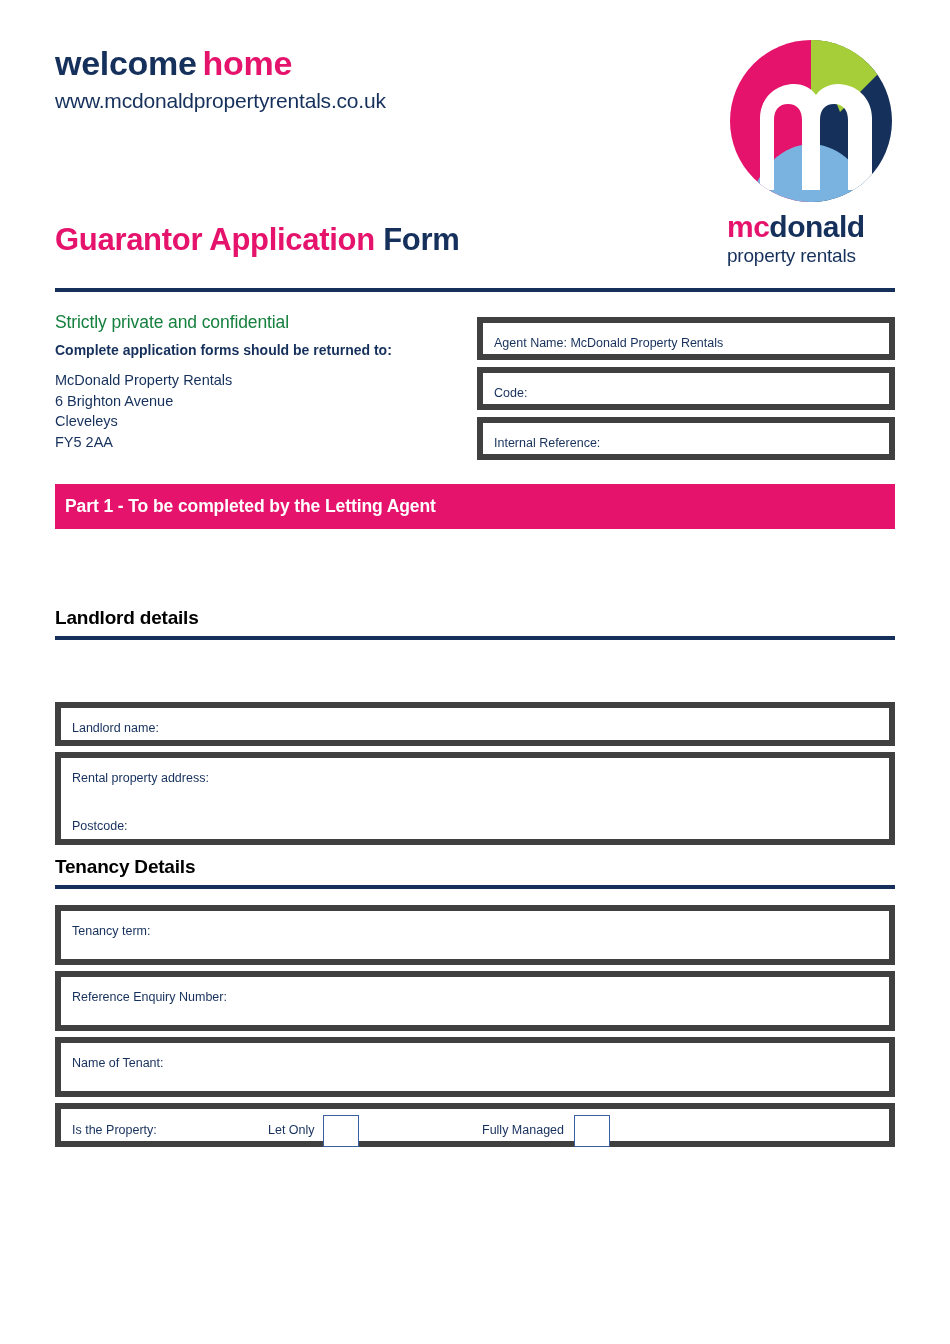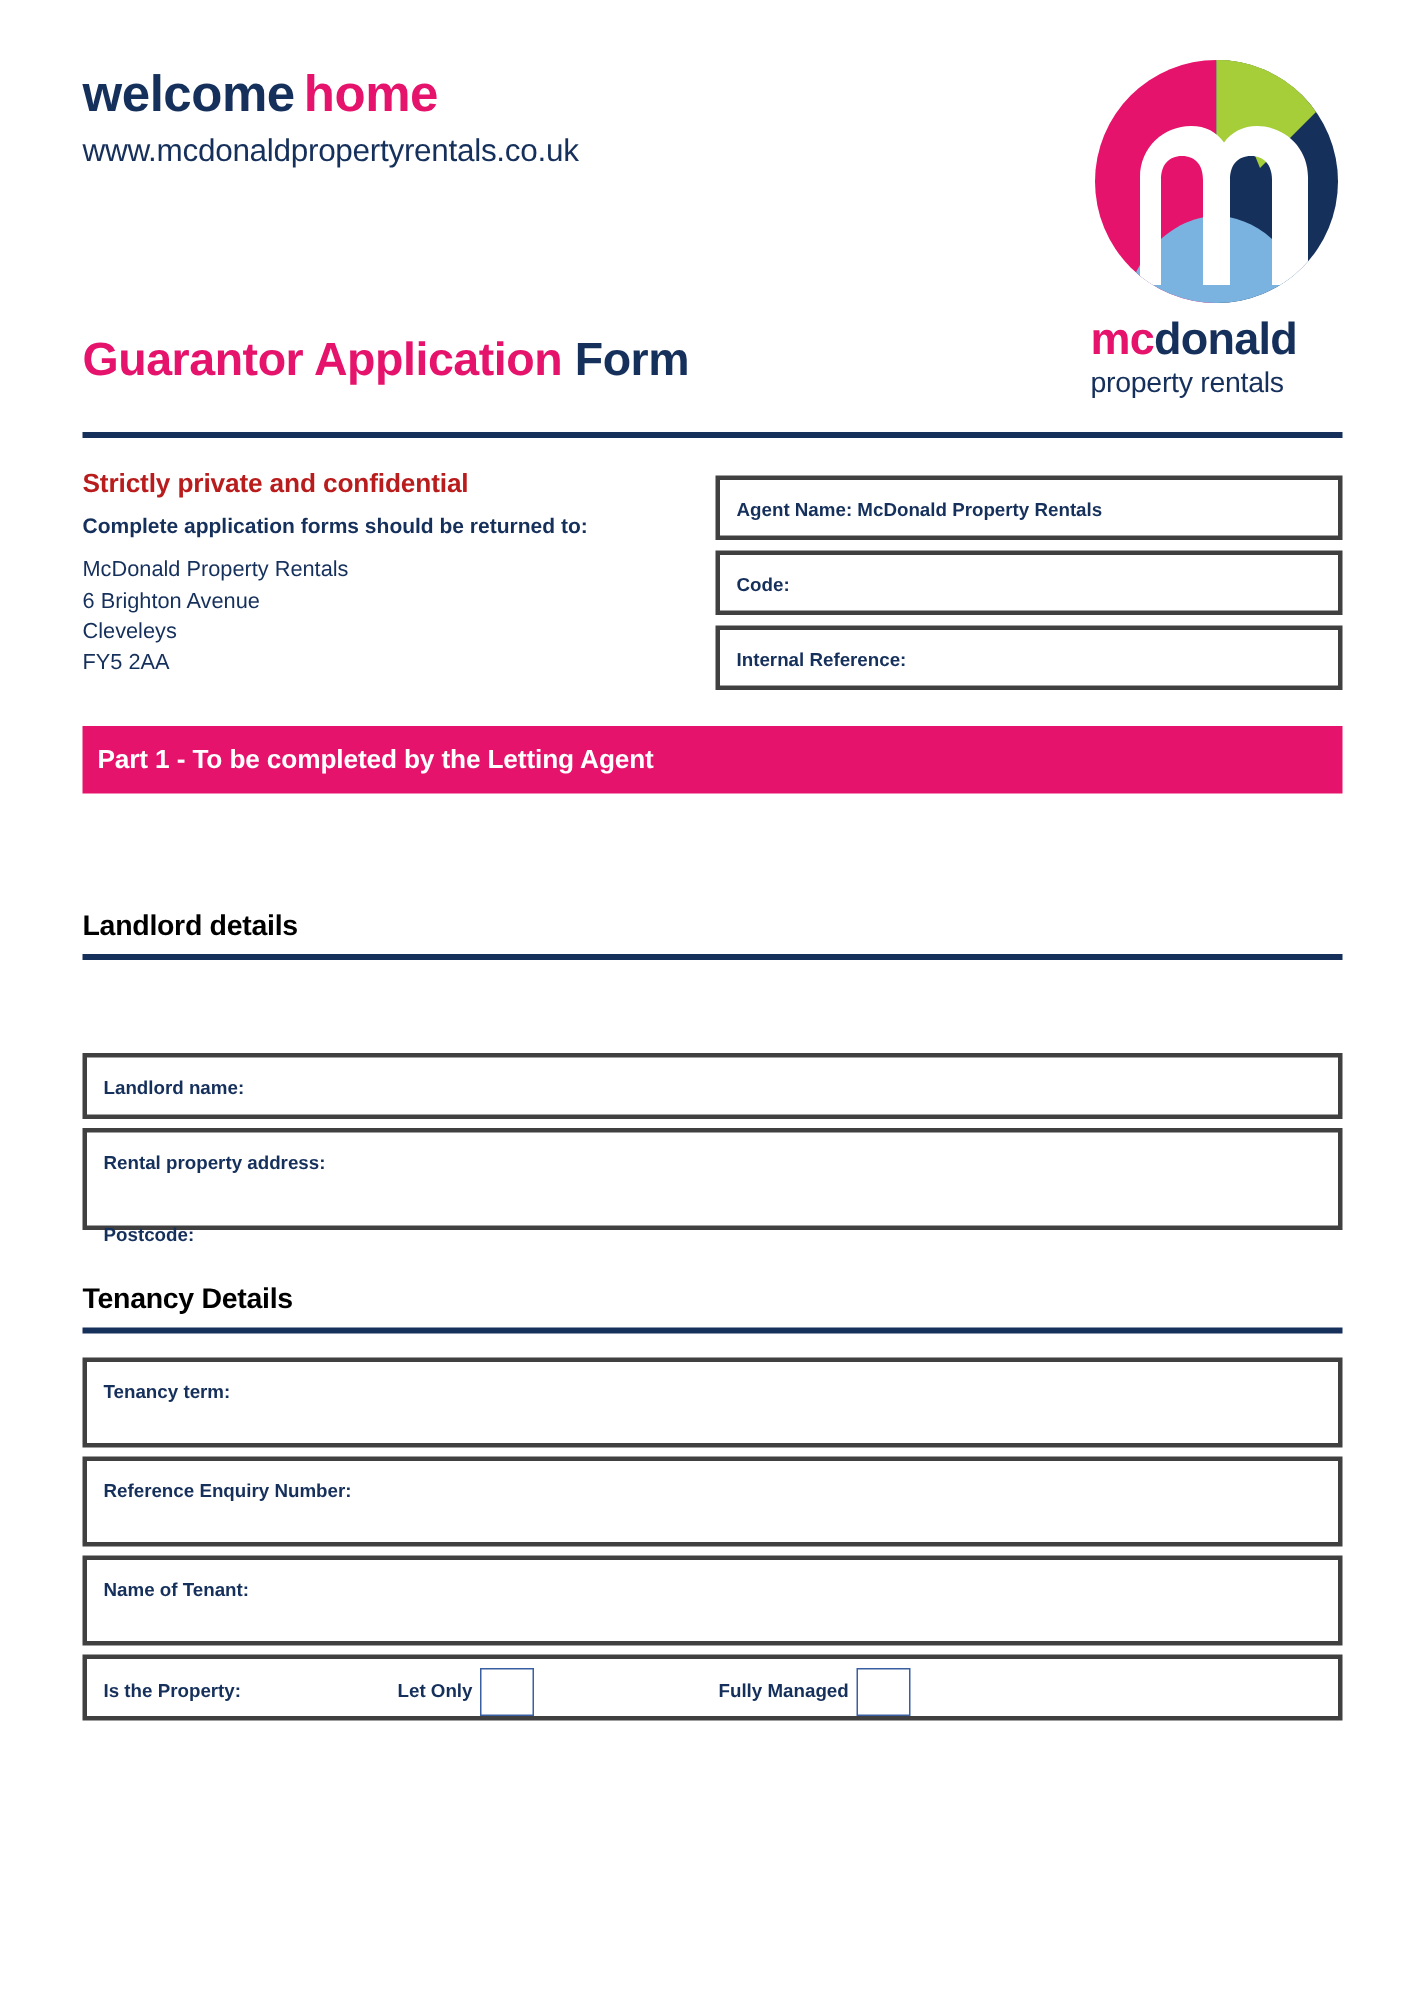--- a/index.html
+++ b/index.html
@@ -100,22 +100,22 @@
 
   
   .conf-block {
     position: absolute;
     left: 55px;
     top: 312px;
     width: 400px;
   }
   .conf-title {
     font-size: 17.5px;
-    font-weight: bold;
-    color: #b91c1c;
+    font-weight: normal;
+    color: #15803d;
     letter-spacing: -0.1px;
   }
   .conf-sub {
     margin-top: 9px;
     font-size: 14px;
     font-weight: bold;
     color: #16305c;
   }
   .conf-address {
     margin-top: 12px;
@@ -125,24 +125,23 @@
   }
 
   
   .agent-boxes {
     position: absolute;
     left: 477px;
     top: 317px;
     width: 418px;
   }
   .field-box {
-    border: 3px solid #404040;
+    border: 6px solid #404040;
     background: #fff;
     position: relative;
-    font-weight: bold;
   }
   .agent-boxes .field-box {
     height: 43px;
     margin-bottom: 7px;
   }
   .field-label {
     position: absolute;
     left: 11px;
     top: 13px;
     font-size: 12.5px;
@@ -193,21 +192,21 @@
 
   
   .landlord-fields {
     position: absolute;
     left: 55px;
     top: 657px;
     width: 840px;
     margin-top: 45px;
   }
   .landlord-fields .field-box { height: 44px; margin-bottom: 6px; }
-  .landlord-fields .field-box.tall { height: 68px; }
+  .landlord-fields .field-box.tall { height: 93px; }
   .sub-label {
     position: absolute;
     left: 11px;
     top: 61px;
     font-size: 12.5px;
     color: #16305c;
   }
 
   
   .tenancy-fields {

